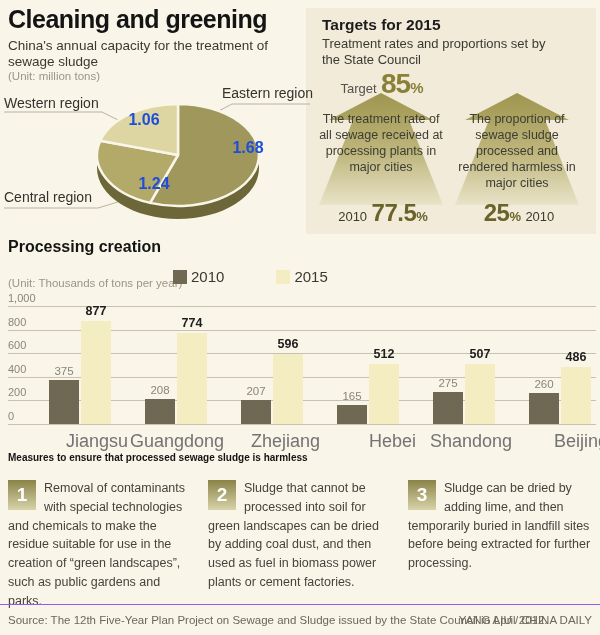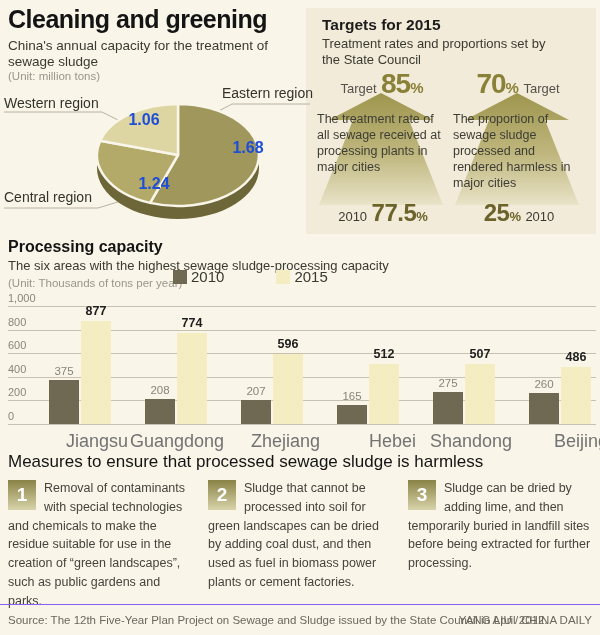--- a/index.html
+++ b/index.html
@@ -21,21 +21,21 @@
   .pie-value { position:absolute; width:60px; text-align:center; font-size:16px; font-weight:bold; color:#1d4ed8; }
 
   
   .targets-title { position:absolute; left:322px; top:16px; font-size:15.5px; font-weight:bold; color:#1c1c1c; }
   .targets-sub { position:absolute; left:322px; top:36px; width:245px; font-size:13px; line-height:1.22; color:#3a3a31; }
   .stat-top { position:absolute; width:140px; text-align:center; white-space:nowrap; }
   .stat-top .lbl { font-size:13px; color:#55514a; }
   .stat-top .big { font-size:28px; font-weight:bold; color:#8a8139; letter-spacing:-1px; }
   .stat-top .pct { font-size:15px; font-weight:bold; color:#8a8139; }
   .arrow-svg { position:absolute; }
-  .arrow-text { position:absolute; width:128px; font-size:12.5px; line-height:1.27; color:#3e3d34; }
+  .arrow-text { position:absolute; width:128px; text-align:center; font-size:12.5px; line-height:1.27; color:#3e3d34; }
   .stat-bottom { position:absolute; width:150px; text-align:center; white-space:nowrap; }
   .stat-bottom .yr { font-size:13px; color:#3c3930; }
   .stat-bottom .big { font-size:24px; font-weight:bold; color:#6b632a; letter-spacing:-0.5px; }
   .stat-bottom .pct { font-size:13px; font-weight:bold; color:#6b632a; }
 
   
   .bar-title { position:absolute; left:8px; top:238px; font-size:16px; font-weight:bold; color:#141414; }
   .bar-sub { position:absolute; left:8px; top:258px; font-size:13px; color:#3a3a31; }
   .bar-unit { position:absolute; left:8px; top:277px; font-size:11.5px; color:#9b968a; }
   .legend { position:absolute; left:173px; top:268px; display:flex; align-items:center; }
@@ -43,21 +43,21 @@
   .legend .lg-label { font-size:15px; color:#3a3a31; margin-right:52px; }
   .plot { position:absolute; left:0; top:298px; width:600px; height:150px; }
   .gridline { position:absolute; left:8px; right:4px; height:1px; background:#c6c1b0; }
   .ytick { position:absolute; left:8px; font-size:11px; color:#8b867b;text-align:center; }
   .bar { position:absolute; width:30px; }
   .bar-val-2010 { position:absolute; width:60px; text-align:center; font-size:11.5px; color:#8b8578; }
   .bar-val-2015 { position:absolute; width:60px; text-align:center; font-size:12.5px; font-weight:bold; color:#1e1e1e; }
   .cat-label { position:absolute; width:96px; text-align:right; font-size:18px; color:#737373; }
 
   
-  .measures-title { position:absolute; left:8px; top:452px; font-size:17px; font-weight:normal; color:#141414; }
+  .measures-title { position:absolute; left:8px; top:452px; font-size:10px; font-weight:bold; color:#141414; }
   .measures { position:absolute; left:8px; top:478px; width:586px; display:grid; grid-template-columns:1fr 1fr 1fr; column-gap:14px; }
   .measure-text { font-size:12.5px; line-height:1.26; color:#45443c; }
   .badge { float:left; width:28px; height:30px; margin:2px 8px 2px 0; background:linear-gradient(180deg,#8a8347,#d8d3aa);
            color:#fff; font-size:19px; font-weight:bold; text-align:center; line-height:30px; }
 
   
   .footer { position:absolute; left:0; top:604px; width:600px; height:31px; border-top:1px solid #8b5cf6; }
   .source { position:absolute; left:8px; top:9px; font-size:11.5px; color:#6b675d; }
   .credit { position:absolute; right:8px; top:9px; font-size:11.5px; color:#6b675d; }
 </style>
@@ -92,24 +92,20 @@
   <div class="pie-value" style="left:124px; top:175px;">1.24</div>
   <div class="pie-value" style="left:114px; top:111px;">1.06</div>
 
   <div class="targets-title">Targets for 2015</div>
   <div class="targets-sub">Treatment rates and proportions set by the State Council</div>
 
   <div class="stat-top" style="left:312px; top:68px;">
     <span class="lbl">Target</span>
     <span class="big">85</span><span class="pct">%</span>
   </div>
-  <div class="stat-top" style="left:448px; top:68px;">
-    <span class="big">70</span><span class="pct">%</span>
-    <span class="lbl">Target</span>
-  </div>
 
   <svg class="arrow-svg" style="left:315px; top:93px;" width="132" height="114" viewBox="0 0 132 114">
     <defs>
       <linearGradient id="arrowGrad" x1="0" y1="0" x2="0" y2="1">
         <stop offset="0" stop-color="#9e954e"></stop>
         <stop offset="0.55" stop-color="#bfb77e"></stop>
         <stop offset="1" stop-color="#e9e3c8"></stop>
       </linearGradient>
     </defs>
     <polygon points="66,0 118,27 94,27 128,112 4,112 38,27 14,27" fill="url(#arrowGrad)"></polygon>
@@ -123,22 +119,21 @@
 
   <div class="stat-bottom" style="left:308px; top:199px;">
     <span class="yr">2010</span>
     <span class="big">77.5</span><span class="pct">%</span>
   </div>
   <div class="stat-bottom" style="left:444px; top:199px;">
     <span class="big">25</span><span class="pct">%</span>
     <span class="yr">2010</span>
   </div>
 
-  <div class="bar-title">Processing capacity</div>
-  <div class="bar-sub">The six areas with the highest sewage sludge-processing capacity</div>
+  <div class="bar-title">Processing creation</div>
   <div class="bar-unit">(Unit: Thousands of tons per year)</div>
 
   <div class="legend">
     <span class="sq" id="legend-sq-2010" style="background: rgb(111, 104, 82);"></span>
     <span class="lg-label">2010</span>
     <span class="sq" id="legend-sq-2015" style="background: rgb(245, 237, 194);"></span>
     <span class="lg-label">2015</span>
   </div>
 
   <div class="plot" id="bar-plot">

